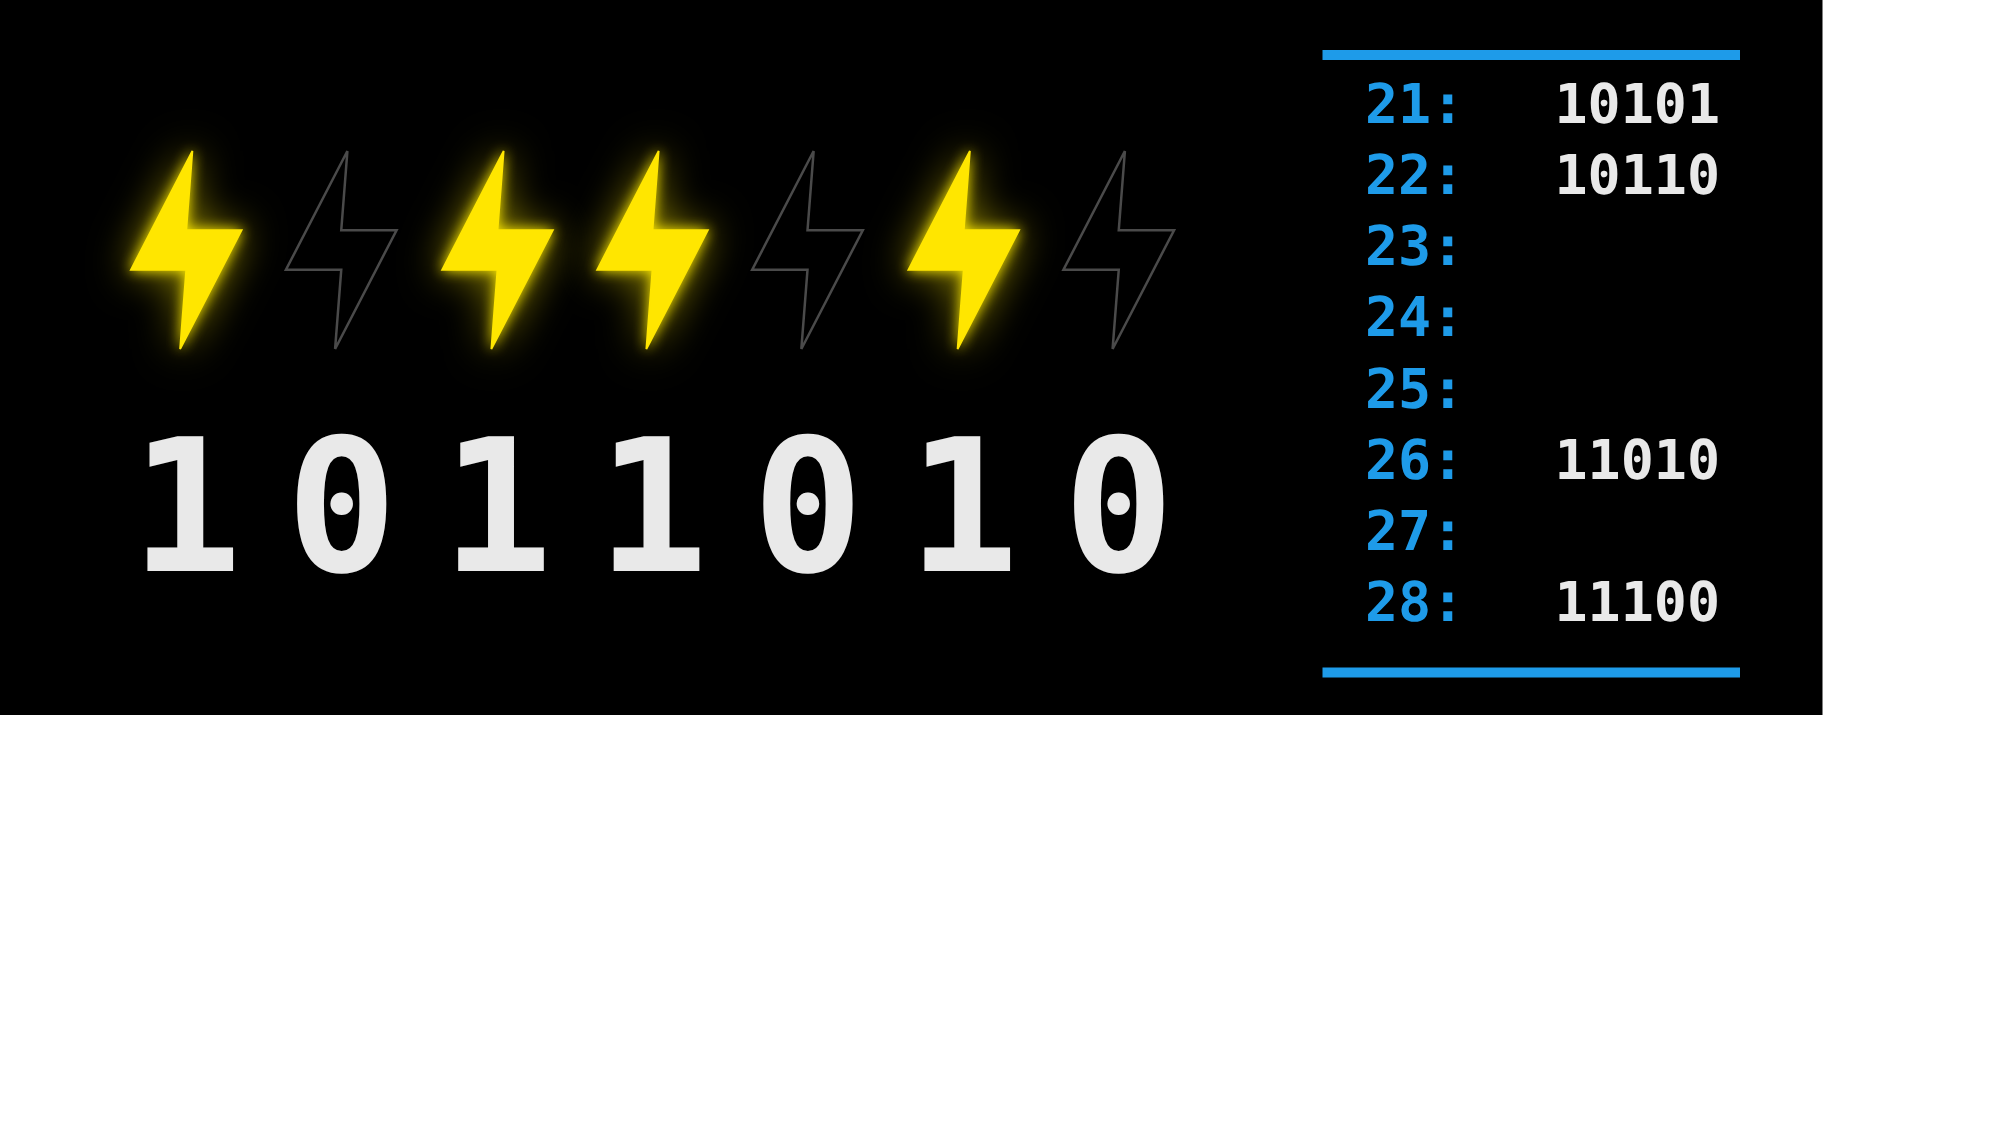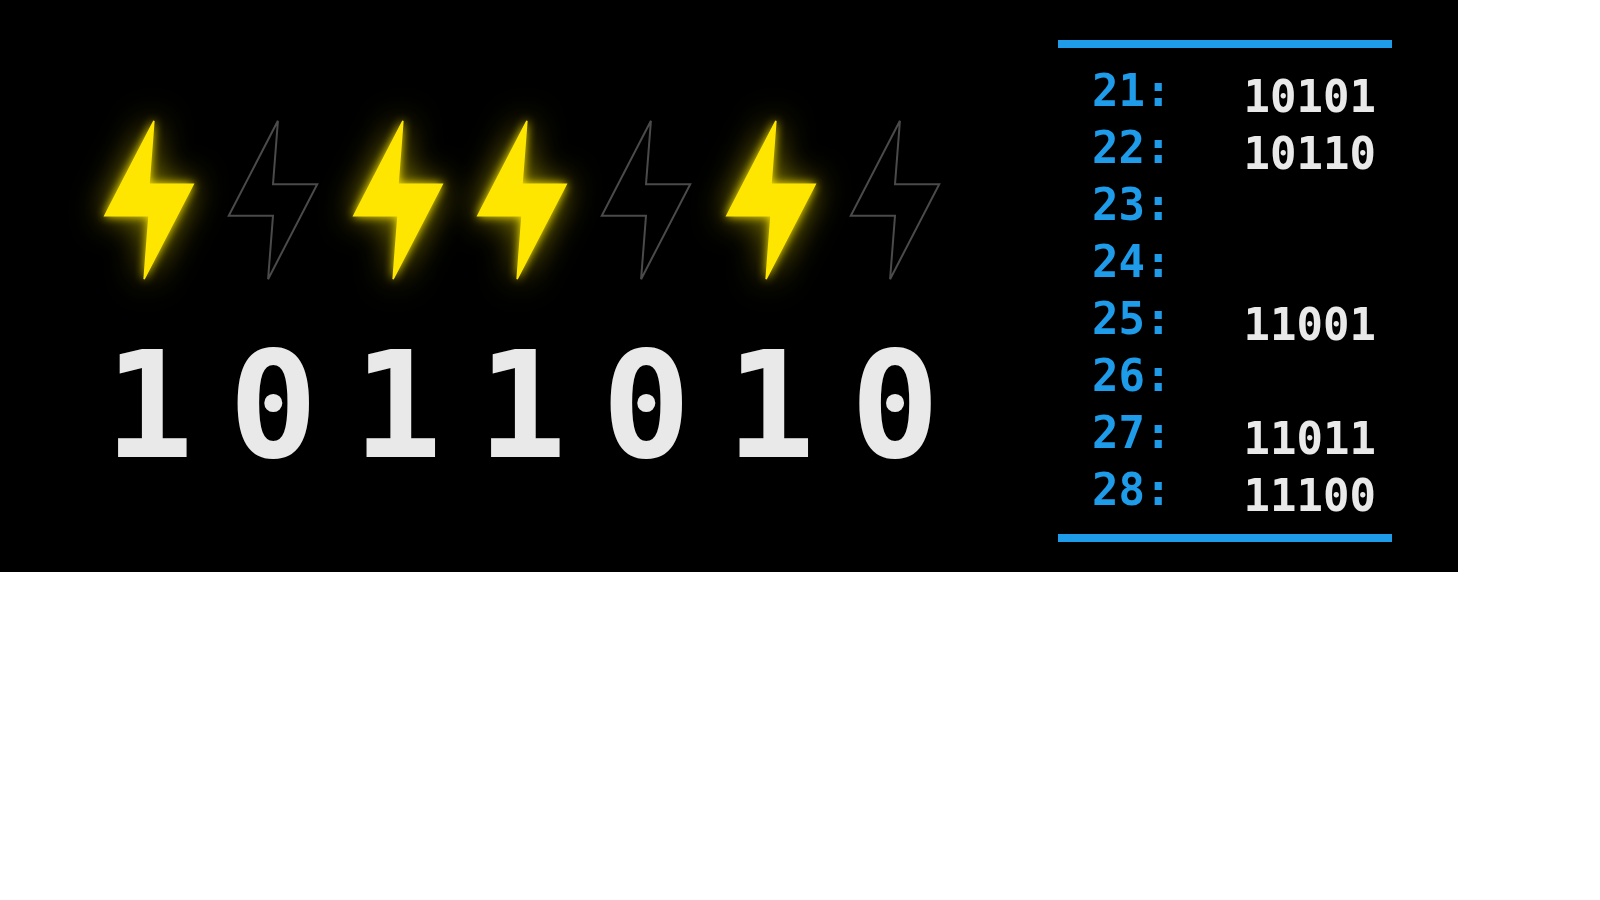--- a/index.html
+++ b/index.html
@@ -51,25 +51,25 @@
   }
 
   
   .conv-table{
     position:absolute;left:1058px;top:40px;width:334px;
     border-top:8px solid var(--accent-blue);
     border-bottom:8px solid var(--accent-blue);
     padding:14px 16px 16px 34px;
   }
   .trow{
-    height:57px;display:flex;align-items:center;justify-content:space-between;
+    height:57px;display:flex;align-items:flex-start;justify-content:space-between;
     font-size:44px;font-weight:bold;line-height:1;text-decoration:underline;
   }
   .trow .dec{color:var(--accent-blue);}
-  .trow .bin{color:var(--text-light);margin-top:13px;}
+  .trow .bin{color:var(--text-light);}
 </style>
 </head>
 <body>
 
 <div class="panel">
 
   <div class="bolt-row">
     <div class="bolt lit">
       <svg viewBox="0 0 24 24" preserveAspectRatio="none">
           <polygon points="13 2 3 14 12 14 11 22 21 10 12 10 13 2" vector-effect="non-scaling-stroke"></polygon>
@@ -127,28 +127,27 @@
       <span class="bin">10110</span>
     </div>
     <div class="trow">
       <span class="dec">23:</span>
     </div>
     <div class="trow">
       <span class="dec">24:</span>
     </div>
     <div class="trow">
       <span class="dec">25:</span>
-      <span class="bin">11001</span>
     </div>
     <div class="trow">
       <span class="dec">26:</span>
+      <span class="bin">11010</span>
     </div>
     <div class="trow">
       <span class="dec">27:</span>
-      <span class="bin">11011</span>
     </div>
     <div class="trow">
       <span class="dec">28:</span>
       <span class="bin">11100</span>
     </div>
   </div>
 
 </div>
 
 </body></html>

